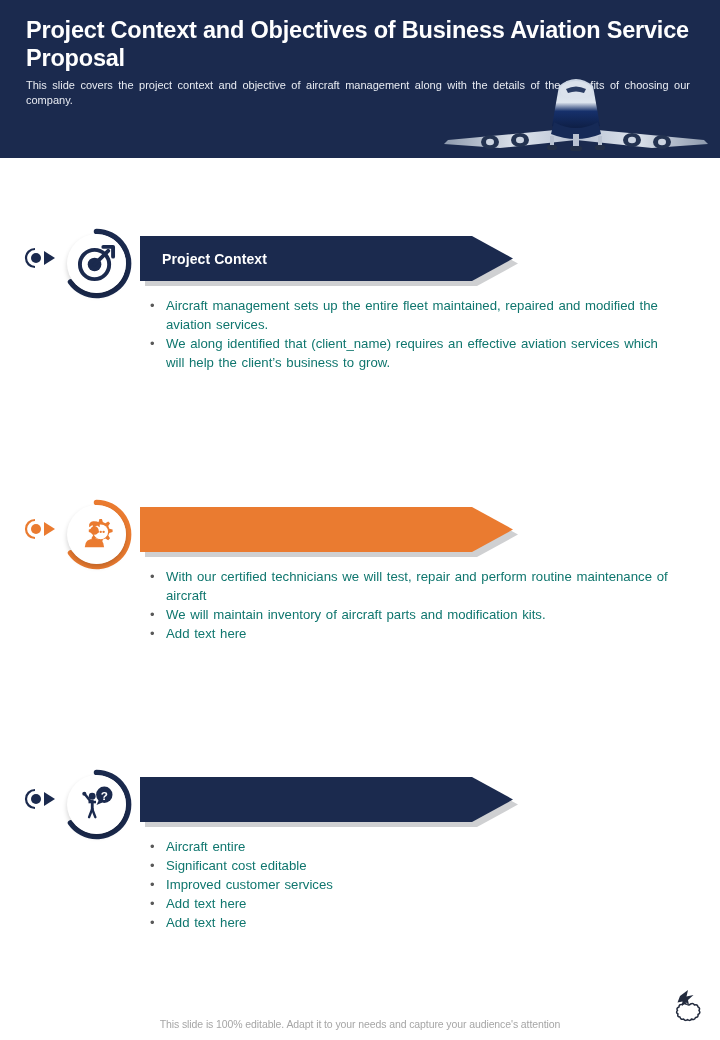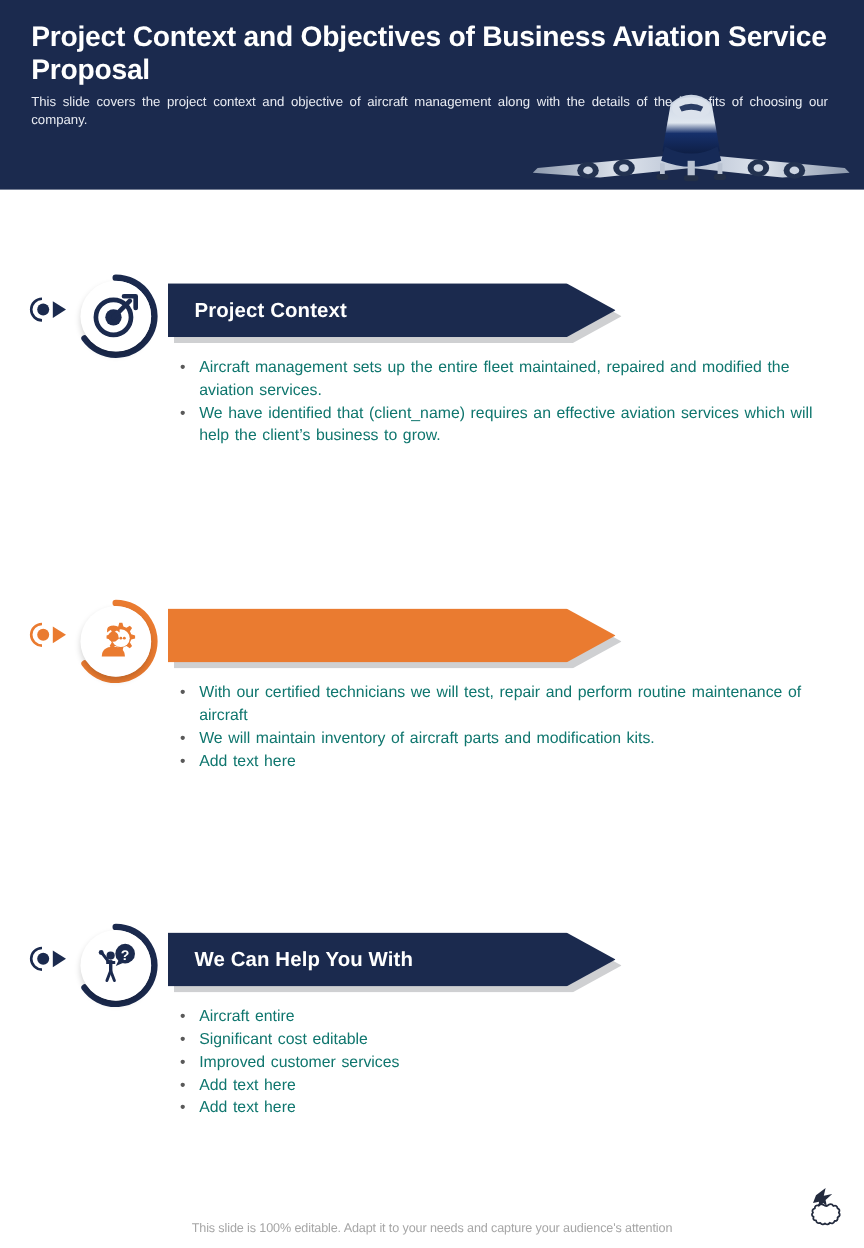--- a/index.html
+++ b/index.html
@@ -128,21 +128,21 @@
   .banner-navy  { background: #1b2a4e; }
   .banner-orange{ background: #ea7b30; }
   .banner-label {
     position: absolute;
     left: 22px;
     top: 0;
     height: 45px;
     display: flex;
     align-items: center;
     color: #ffffff;
-    font-size: 17px;
+    font-size: 14px;
     font-weight: bold;
     letter-spacing: 0.1px;
   }
 
   
   .bullets {
     position: absolute;
     left: 150px;
     top: 68px;
     width: 530px;
@@ -272,21 +272,21 @@
       <div class="banner-label">Project Context</div>
     </div>
 
     <div class="bullets">
       <div class="bullet-row">
         <span class="bullet-dot">•</span>
         <span class="bullet-text">Aircraft management sets up the entire fleet maintained, repaired and modified the aviation services.</span>
       </div>
       <div class="bullet-row">
         <span class="bullet-dot">•</span>
-        <span class="bullet-text">We have identified that (client_name) requires an effective aviation services which will help the client’s business to grow.</span>
+        <span class="bullet-text">We along identified that (client_name) requires an effective aviation services which will help the client’s business to grow.</span>
       </div>
     </div>
   </div>
 
   <div class="section section-2">
 
     <svg class="marker" viewBox="0 0 40 24">
       <path d="M13 3 a9 9 0 1 0 0 18" fill="none" stroke="#ea7b30" stroke-width="2.2"></path>
       <circle cx="14" cy="12" r="5" fill="#ea7b30"></circle>
       <path d="M22 5 L33 12 L22 19 Z" fill="#ea7b30"></path>
@@ -362,21 +362,20 @@
 
         <circle cx="28" cy="11" r="8.4" fill="#1b2a4e"></circle>
         <path d="M22.5 16.5 L20 21.5 L26 19 Z" fill="#1b2a4e"></path>
         <text x="28" y="16" font-family="Liberation Sans, sans-serif" font-size="12" font-weight="bold" fill="#ffffff" text-anchor="middle">?</text>
       </svg>
     </div>
 
     <div class="banner-wrap">
       <div class="banner-shadow"></div>
       <div class="banner-shape banner-navy"></div>
-      <div class="banner-label">We Can Help You With</div>
     </div>
 
     <div class="bullets">
       <div class="bullet-row">
         <span class="bullet-dot">•</span>
         <span class="bullet-text">Aircraft entire</span>
       </div>
       <div class="bullet-row">
         <span class="bullet-dot">•</span>
         <span class="bullet-text">Significant cost editable</span>

